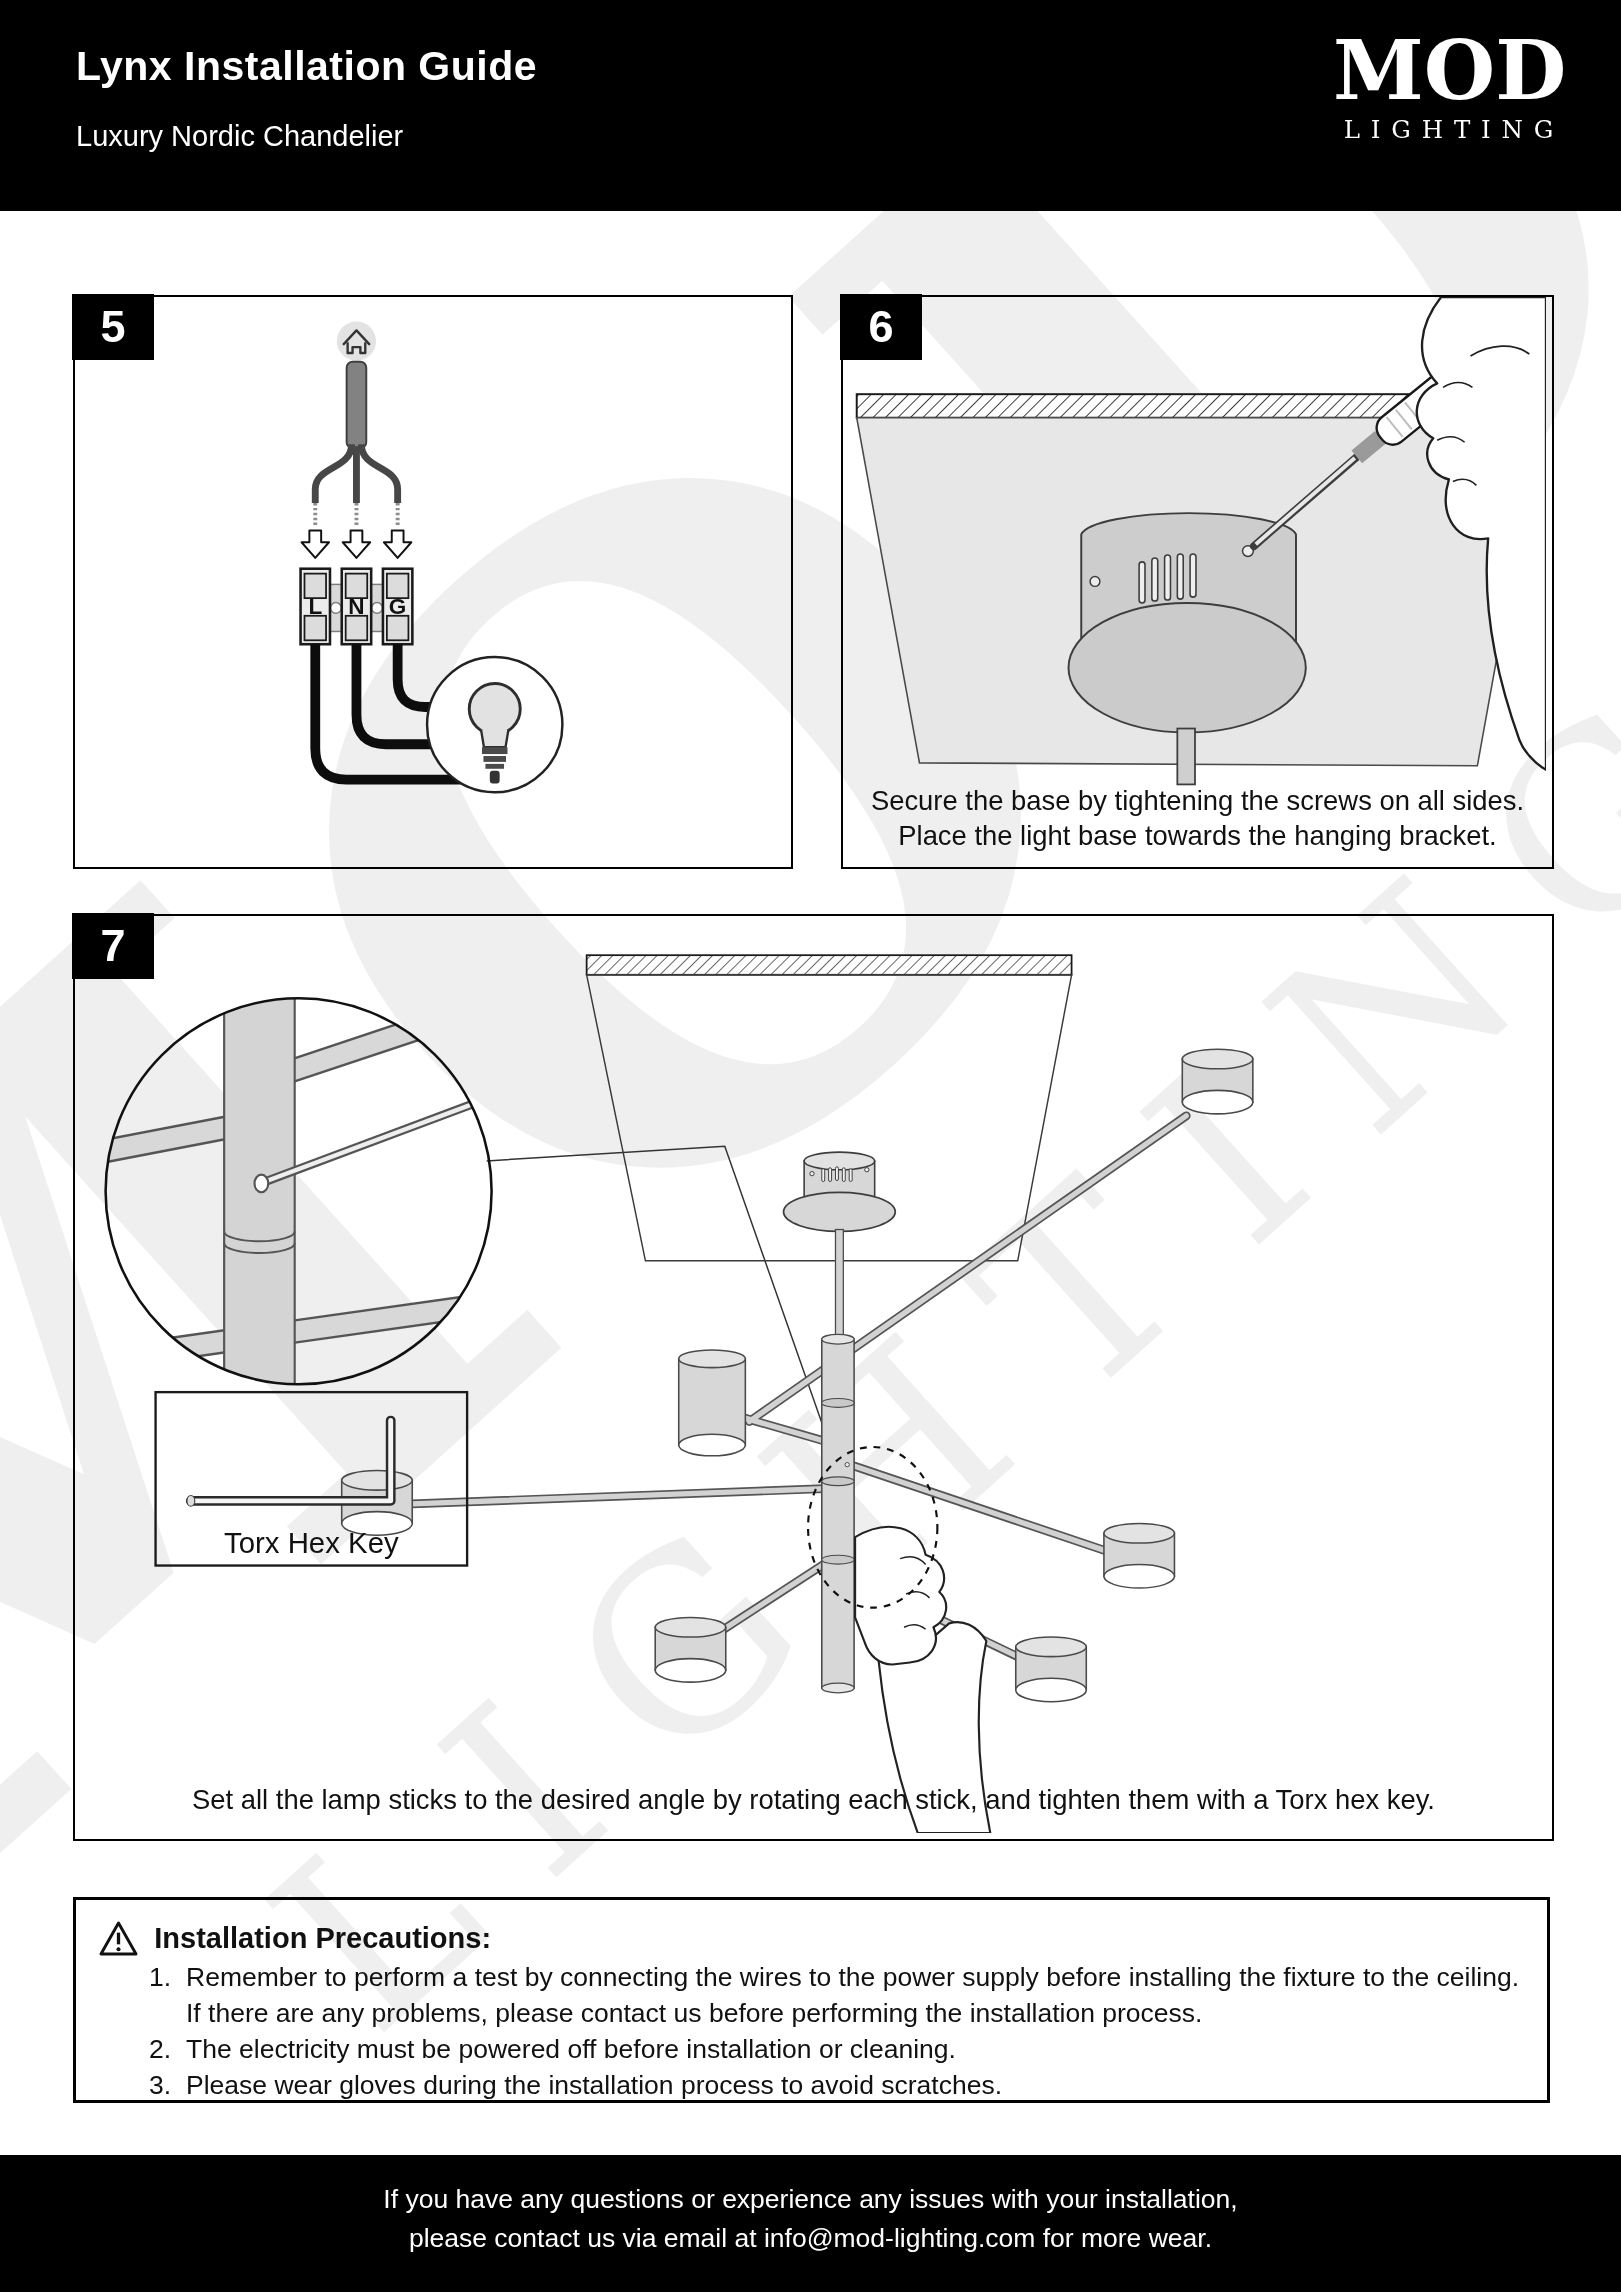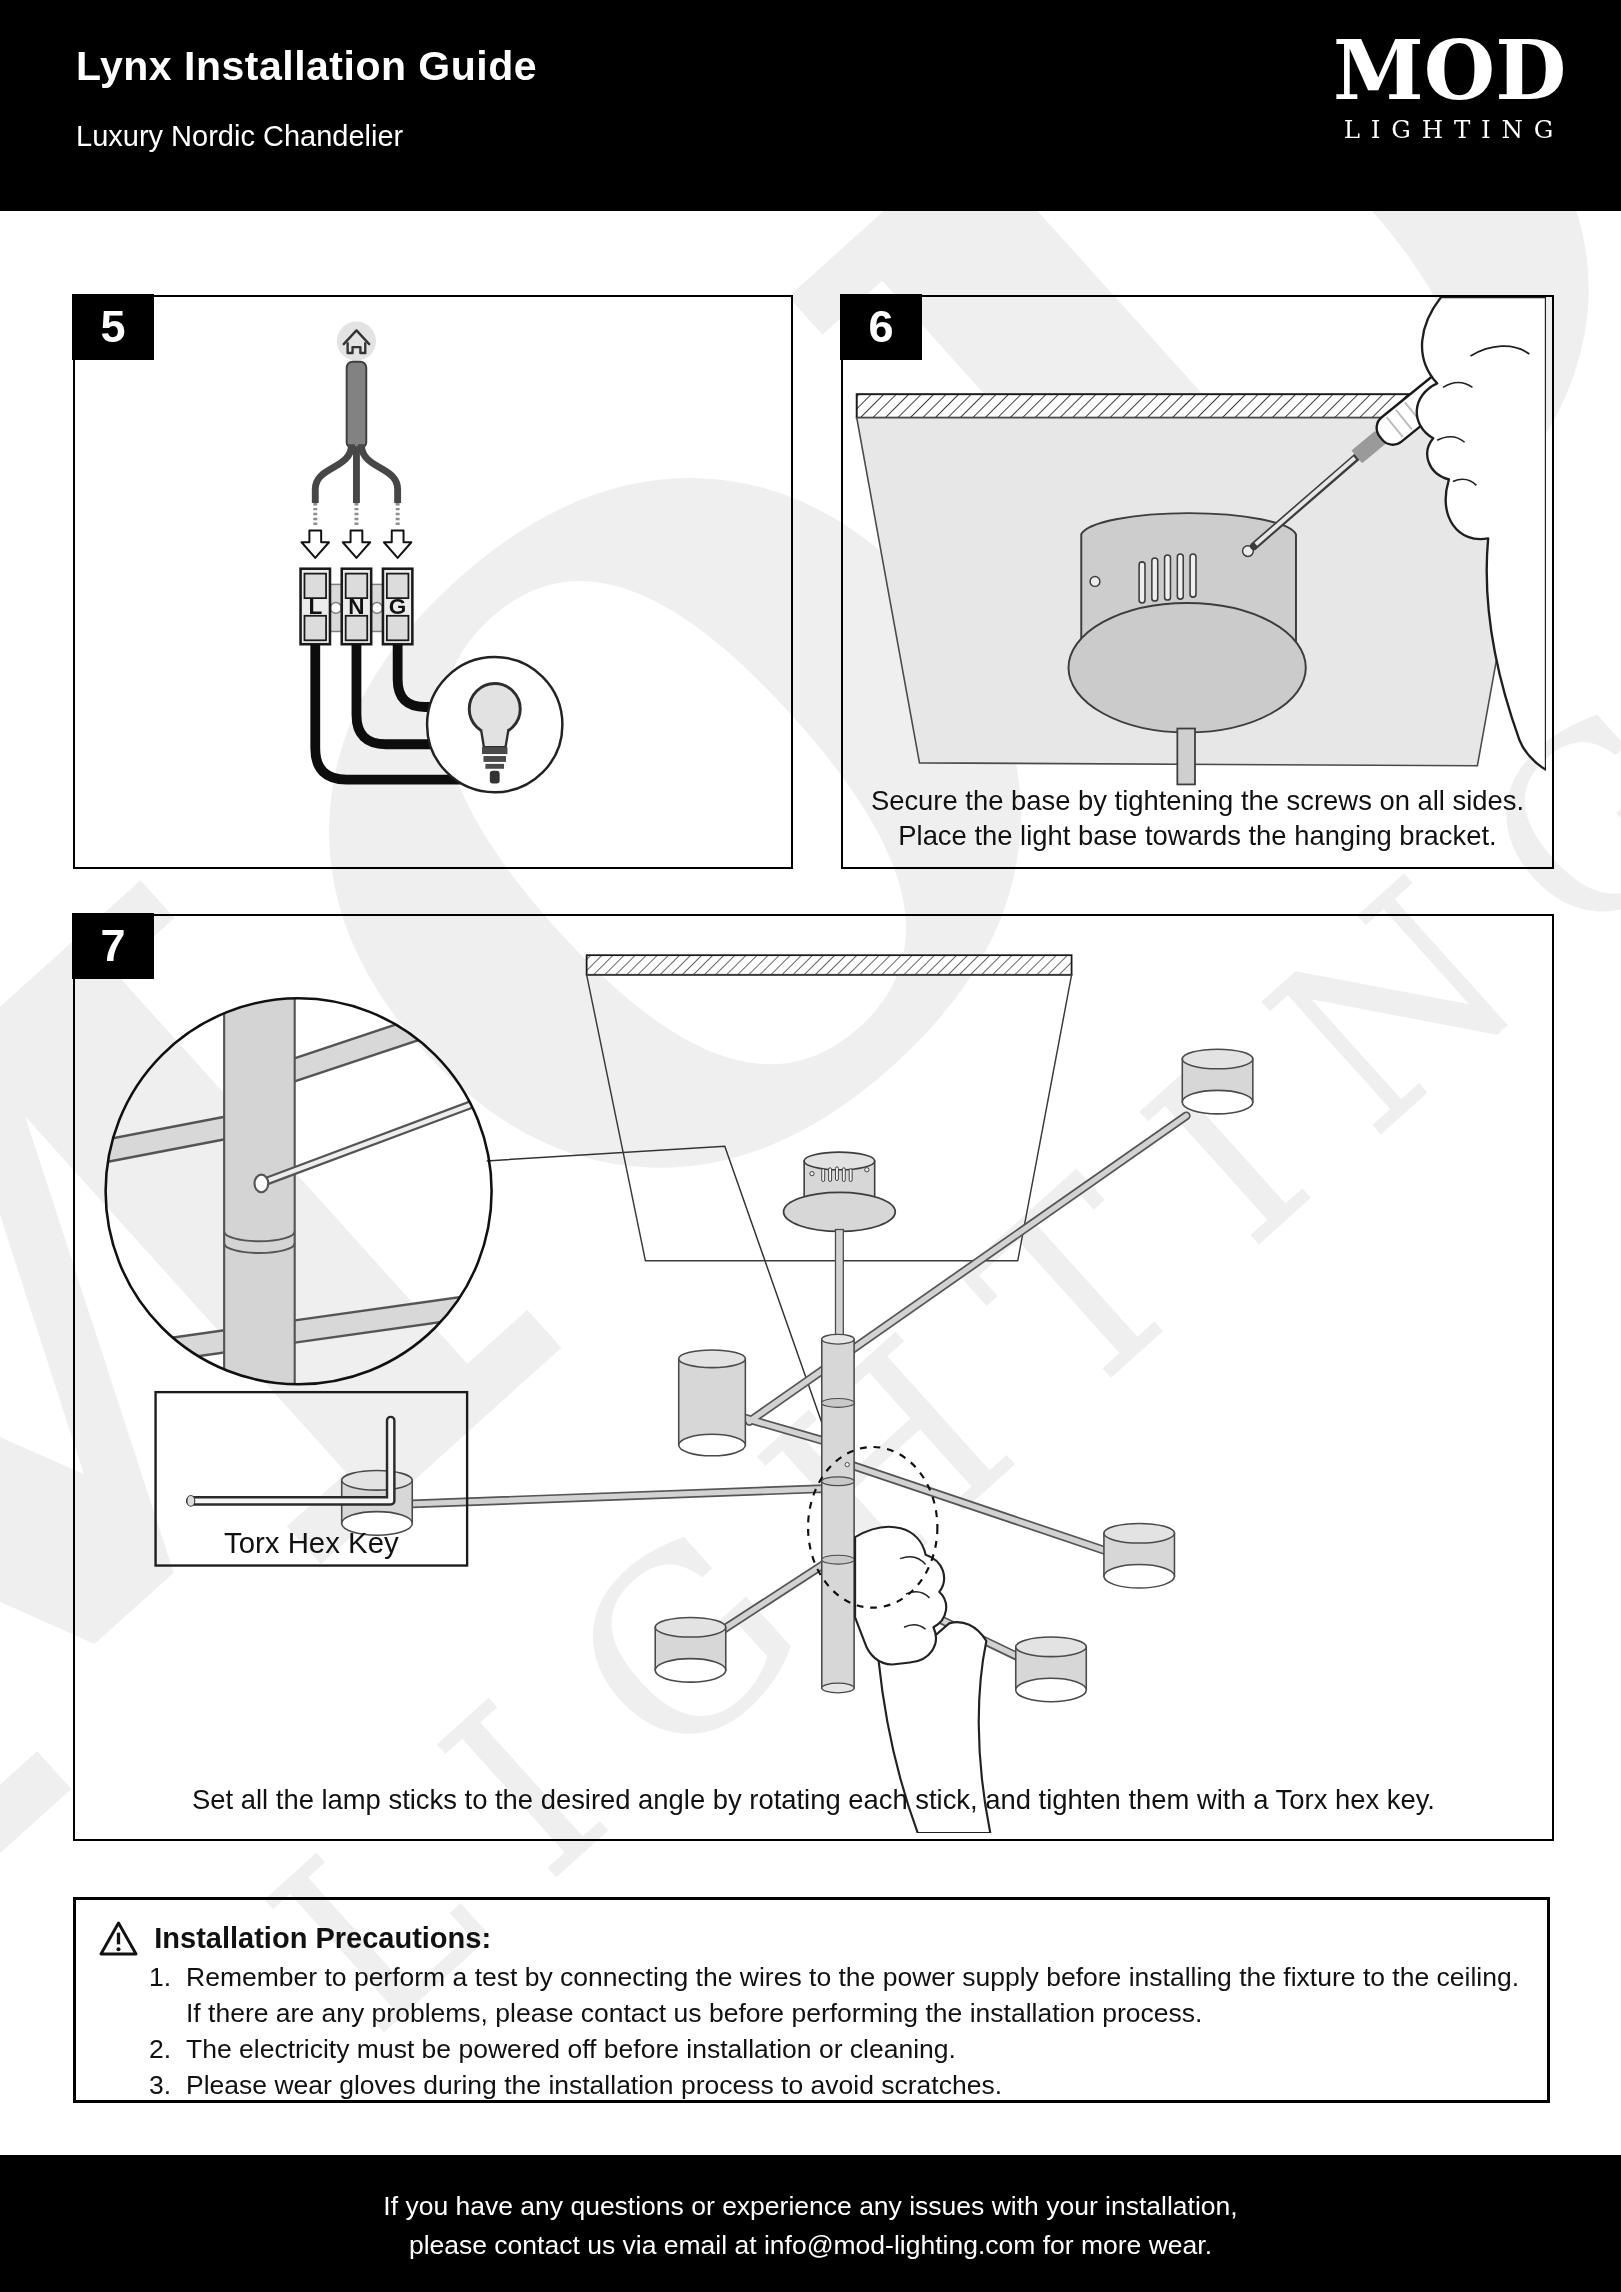--- a/index.html
+++ b/index.html
@@ -19,21 +19,21 @@
   .watermark .wm-lighting { font-size:245px; line-height:1; letter-spacing:69px; margin-top:118px; }
   
   .band { position:absolute; left:0; width:1621px; background:#000; color:#fff; z-index:2; }
   #header { top:0; height:211px; }
   #header .title { position:absolute; left:76px; top:43px; font-size:41px; font-weight:bold; letter-spacing:0.5px; }
   #header .subtitle { position:absolute; left:76px; top:120px; font-size:29px; font-weight:400; }
   .logo { position:absolute; right:63px; top:29px; width:225px; text-align:center; font-family:"DejaVu Serif", serif; }
   .logo .logo-name { font-size:82px; line-height:1.0; font-weight:bold; }
   .logo .logo-tagline { font-size:24.5px; letter-spacing:10.8px; margin-top:3.9px; padding-left:10.8px; }
   #footer { top:2155px; height:137px; text-align:center; font-size:26.5px; line-height:39px; }
-  #footer .footer-inner { padding-top:32px; }
+  #footer .footer-inner { padding-top:25px; }
   #footer b { font-weight:normal; }
   
   .step-box { position:absolute; border:2.9px solid #000; background:transparent; z-index:1; }
   #box5 { left:73px; top:295px; width:716px; height:570px; }
   #box6 { left:841px; top:295px; width:709px; height:570px; }
   #box7 { left:73px; top:914px; width:1477px; height:923px; }
   .step-badge {
     position:absolute; left:-2.9px; top:-2.9px; width:82px; height:66px; background:#000;
     color:#fff; font-size:45px; font-weight:bold; display:flex; align-items:center; justify-content:center;
   }

